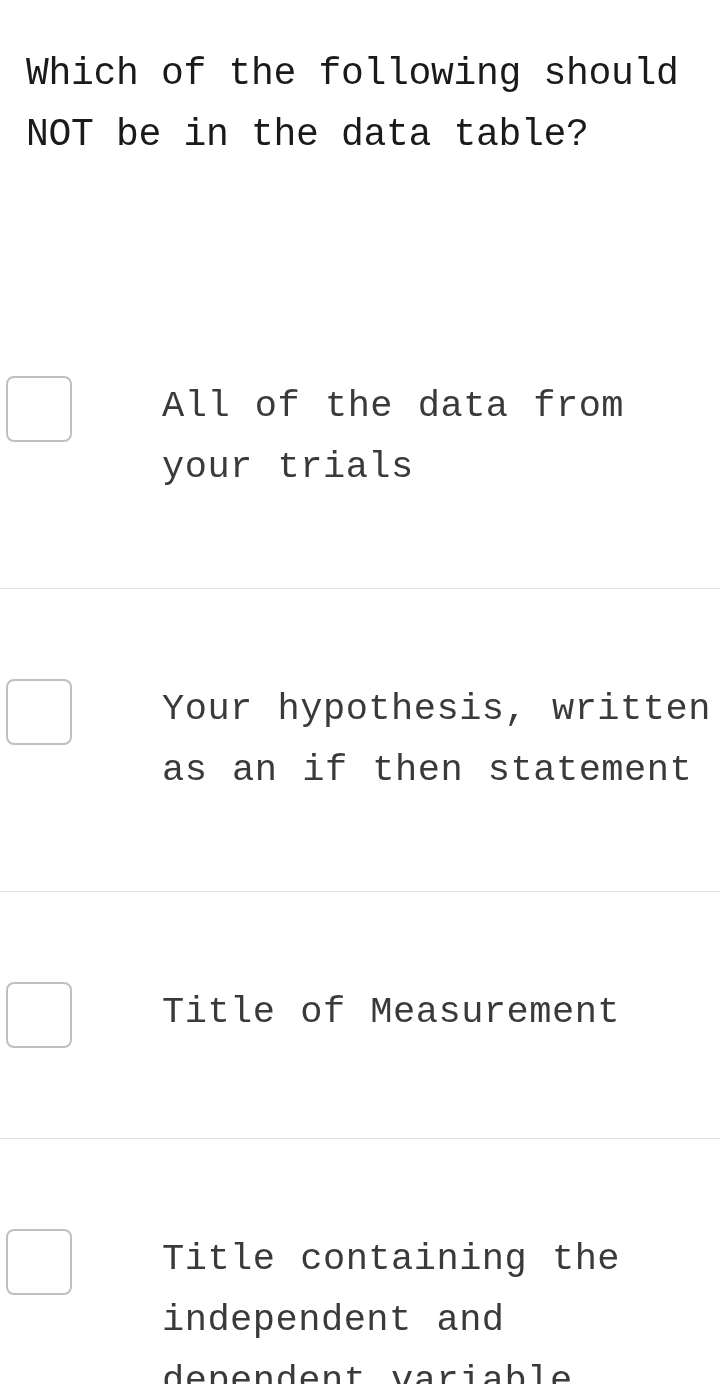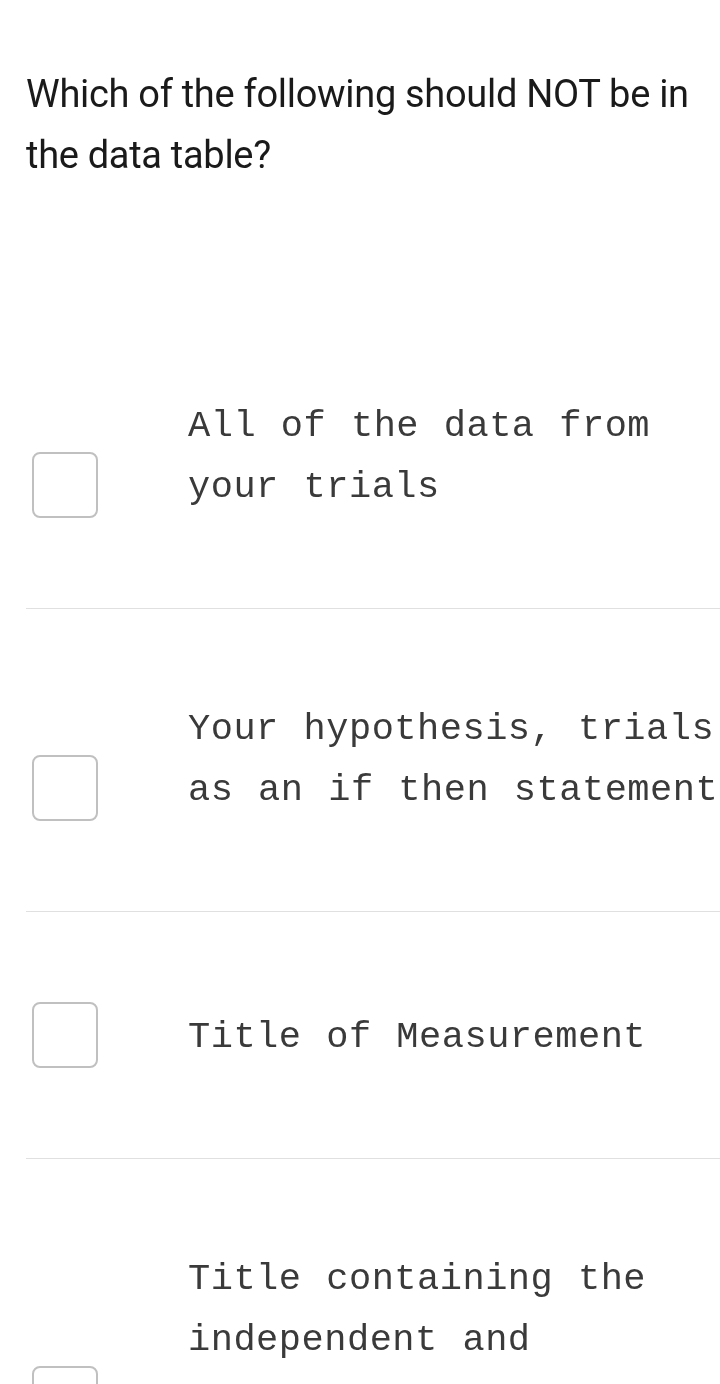--- a/index.html
+++ b/index.html
@@ -8,36 +8,36 @@
       box-sizing: border-box;
     }
     body {
       width: 720px;
       height: 1384px;
       background: #ffffff;
       font-family: -apple-system, BlinkMacSystemFont, "Segoe UI", Roboto, sans-serif;
       overflow: hidden;
     }
     .question {
-      padding: 64px 26px 0 26px;
+      padding: 44px 26px 0 26px;
       font-size: 38px;
       line-height: 1.6;
       color: #1a1a1a;
       font-weight: 400;
       letter-spacing: -0.3px;
+      font-family: Liberation Mono, monospace;
     }
     .options {
       margin-top: 120px;
     }
     .option {
       display: flex;
-      align-items: flex-end;
+      align-items: flex-start;
       padding: 90px 0 90px 6px;
       border-bottom: 1px solid #e0e0e0;
-      margin-left: 26px;
     }
     .option:last-child {
       border-bottom: none;
       padding-bottom: 0;
     }
     .checkbox {
       width: 66px;
       height: 66px;
       min-width: 66px;
       border: 2px solid #c0c0c0;
@@ -60,21 +60,21 @@
 
 <div class="question">Which of the following should NOT be in the data table?</div>
 
 <div class="options">
   <div class="option">
     <div class="checkbox"></div>
     <div class="option-text">All of the data from your trials</div>
   </div>
   <div class="option">
     <div class="checkbox"></div>
-    <div class="option-text">Your hypothesis, trials as an if then statement</div>
+    <div class="option-text">Your hypothesis, written as an if then statement</div>
   </div>
   <div class="option">
     <div class="checkbox"></div>
     <div class="option-text">Title of Measurement</div>
   </div>
   <div class="option">
     <div class="checkbox"></div>
     <div class="option-text">Title containing the independent and dependent variable</div>
   </div>
 </div>

